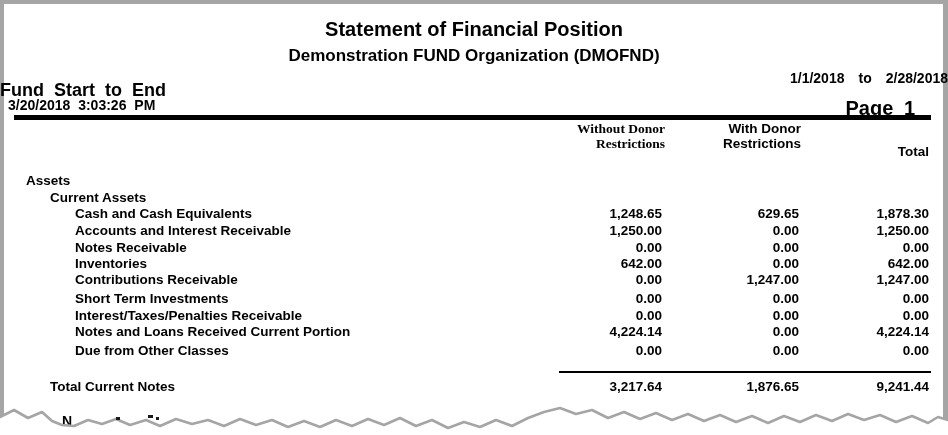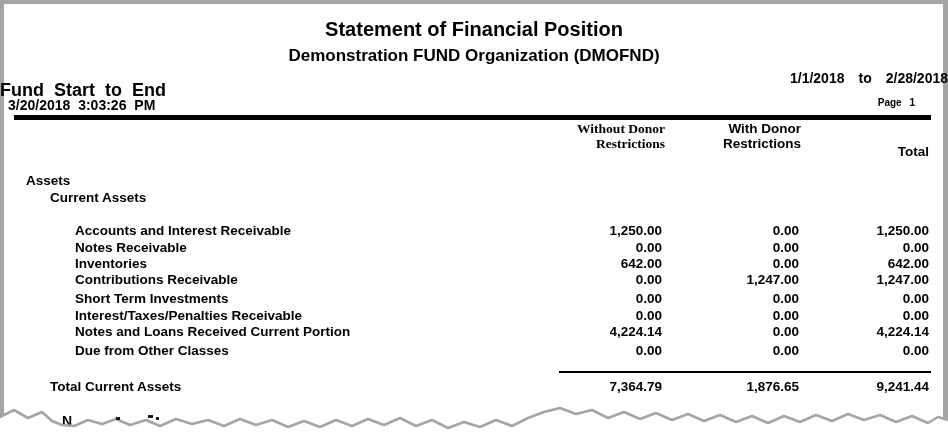--- a/index.html
+++ b/index.html
@@ -14,21 +14,21 @@
   .border-left   { left:0; top:0; width:4px;  height:435px; background:#a5a5a5; }
   .border-right  { left:943px; top:0; width:5px; height:435px; background:#a5a5a5; }
 
   .title    { left:0; top:18px;  width:948px; text-align:center; font-size:20px; }
   .subtitle { left:0; top:46px;  width:948px; text-align:center; font-size:17px; }
   .period   { left:0; top:70px;  width:948px; text-align:right; font-size:14px; }
   .period .to-word { margin:0 14px; }
 
   .info-date   { left:8px;  top:97px; font-size:14px; word-spacing:4px; }
   .info-center { left:0;    top:80px; width:930px; text-align:left; font-size:18px; word-spacing:5px; }
-  .info-page   { left:790px; top:97px; width:125px; text-align:right; font-size:10px; word-spacing:5px; }
+  .info-page   { left:790px; top:97px; width:125px; text-align:right; font-size:20px; word-spacing:5px; }
 
   .thick-rule { left:14px; top:115px; width:917px; height:5px; background:#000; }
 
   .colhead { top:121px; font-size:13.5px; line-height:15px; text-align:right; white-space:pre-line; }
   .colhead-1 { left:480px; width:185px;font-family:Liberation Serif, serif; }
   .colhead-2 { left:620px; width:181px; }
   .colhead-3 { left:790px; width:139px; top:144px; }
 
   .row { position:absolute; left:0; width:916px; height:16px; font-size:13.5px; line-height:16px; }
   .lbl { position:absolute; top:0; white-space:nowrap; }
@@ -65,20 +65,26 @@
 
   <div class="abs colhead colhead-1"><span>Without Donor</span><br><span>Restrictions</span></div>
   <div class="abs colhead colhead-2"><span>With Donor</span><br><span>Restrictions</span></div>
   <div class="abs colhead colhead-3">Total</div>
 
   <div class="row" style="top:173px">
     <span class="lbl l0">Assets</span>
   </div>
   <div class="row" style="top:190px">
     <span class="lbl l1">Current Assets</span>
+  </div>
+  <div class="row" style="top:206px">
+    <span class="lbl l2">Cash and Cash Equivalents</span>
+    <span class="v1">1,248.65</span>
+    <span class="v2">629.65</span>
+    <span class="v3">1,878.30</span>
   </div>
   <div class="row" style="top:223px">
     <span class="lbl l2">Accounts and Interest Receivable</span>
     <span class="v1">1,250.00</span>
     <span class="v2">0.00</span>
     <span class="v3">1,250.00</span>
   </div>
   <div class="row" style="top:240px">
     <span class="lbl l2">Notes Receivable</span>
     <span class="v1">0.00</span>
@@ -118,22 +124,22 @@
   <div class="row" style="top:343px">
     <span class="lbl l2">Due from Other Classes</span>
     <span class="v1">0.00</span>
     <span class="v2">0.00</span>
     <span class="v3">0.00</span>
   </div>
 
   <div class="abs totals-line"></div>
 
   <div class="row" style="top:379px">
-    <span class="lbl l1">Total Current Assets</span>
-    <span class="v1">7,364.79</span>
+    <span class="lbl l1">Total Current Notes</span>
+    <span class="v1">3,217.64</span>
     <span class="v2">1,876.65</span>
     <span class="v3">9,241.44</span>
   </div>
 
   <div class="abs torn-fragment">N</div>
 
   <svg class="abs tear-svg" viewBox="0 0 948 37" xmlns="http://www.w3.org/2000/svg">
     <polygon fill="#ffffff" stroke="none" points="
       0,19 14,12 28,20 42,14 52,23 62,27 74,28 88,22 102,26 116,21 130,27 146,22
       160,28 176,21 192,26 208,22 224,28 240,21 256,27 272,22 288,29 304,23 320,29

